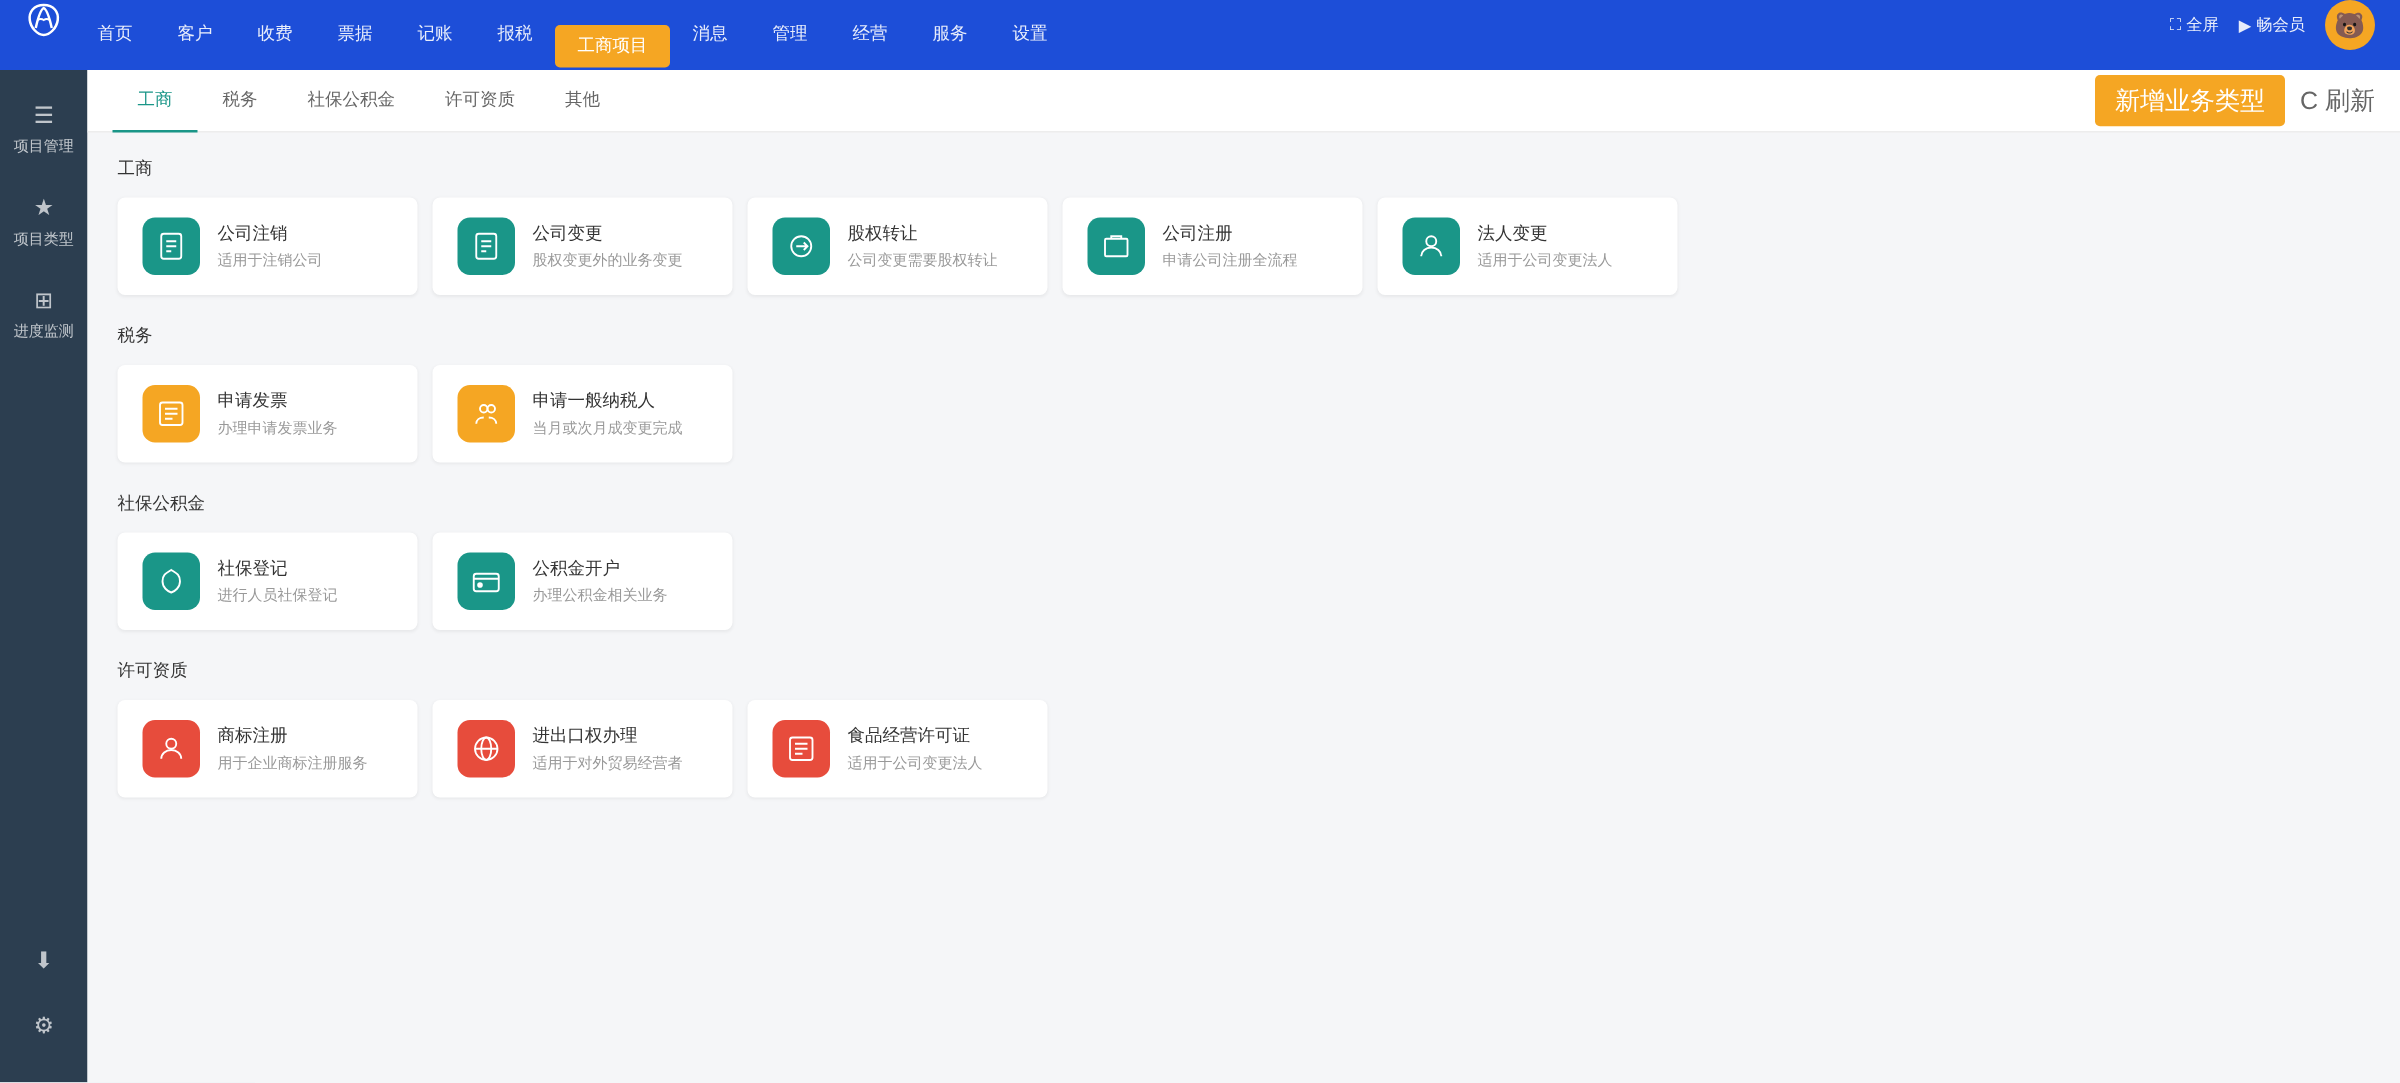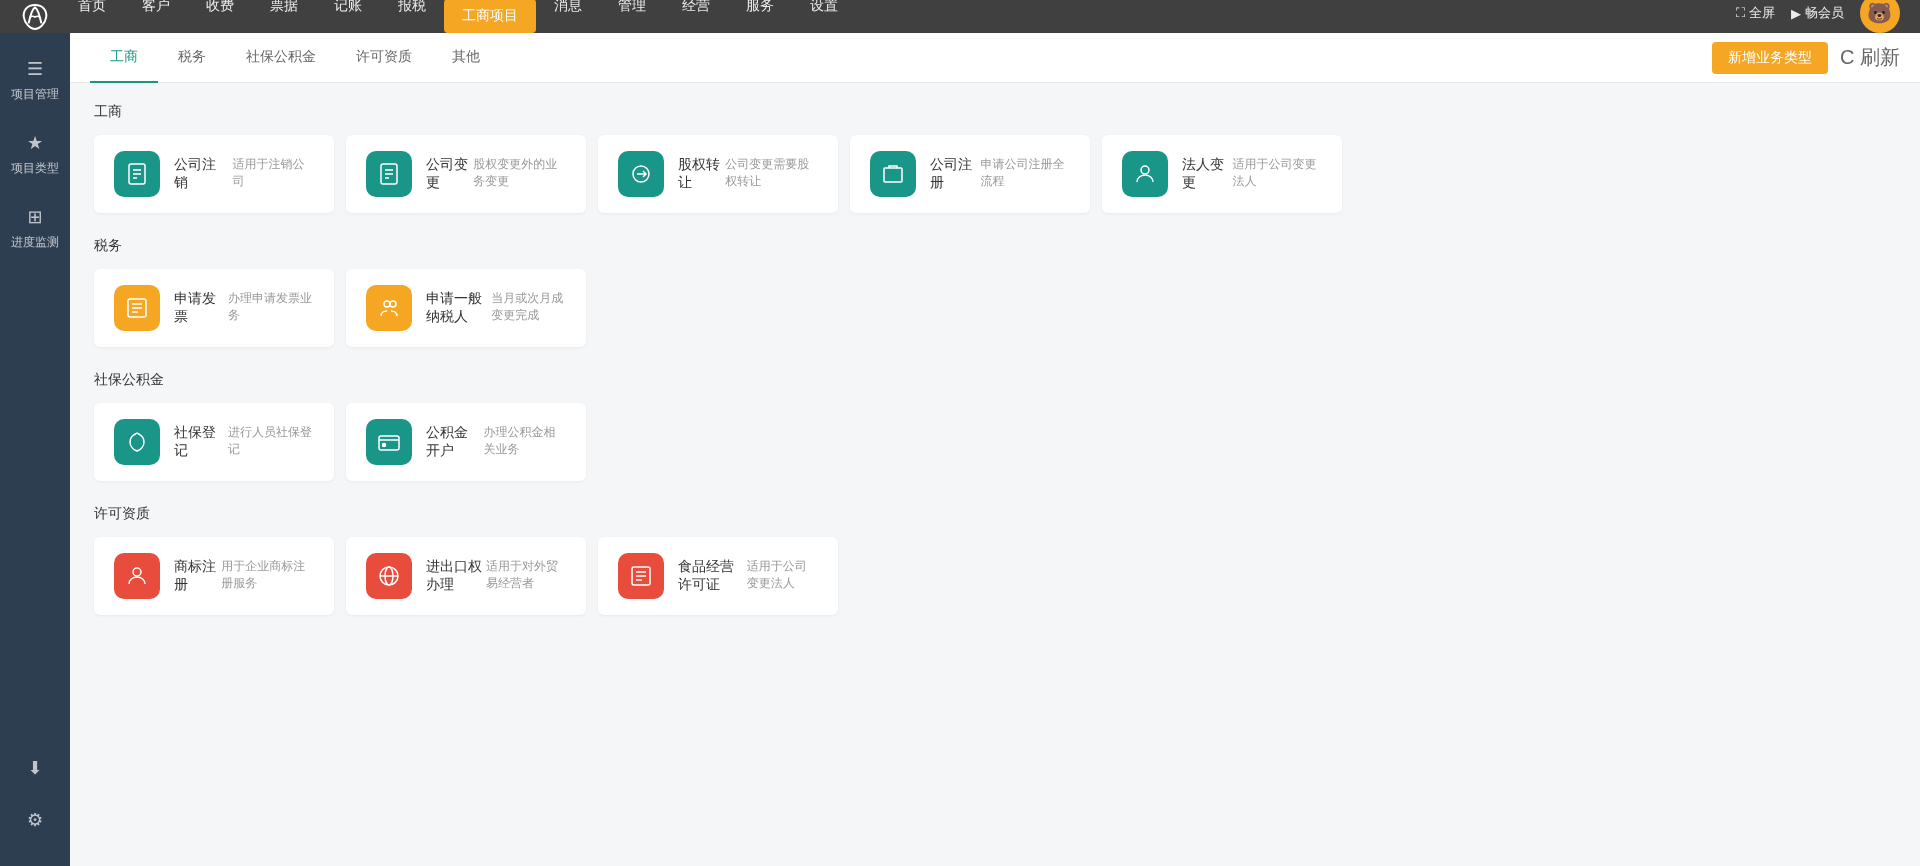--- a/index.html
+++ b/index.html
@@ -1,23 +1,23 @@
 <!DOCTYPE html>
 <html><head>
   <meta charset="utf-8">
   <style>
     * { box-sizing: border-box; margin: 0; padding: 0; }
     body { font-family: 'Microsoft YaHei', '微软雅黑', sans-serif; background: #f0f2f5; height: 866px; overflow: hidden; display: flex; flex-direction: column; }
 
     
     .top-nav {
-      background: #404040;
-      height: 33px;
-      display: flex;
-      align-items: flex-end;
+      background: #1d4ed8;
+      height: 56px;
+      display: flex;
+      align-items: flex-start;
       padding: 0 10px;
       flex-shrink: 0;
     }
     .top-nav .logo {
       width: 50px;
       display: flex;
       align-items: center;
       justify-content: center;
     }
     .logo-icon {
@@ -157,21 +157,21 @@
       display: flex;
       align-items: center;
       gap: 12px;
     }
     .btn-add-type {
       background: #f5a623;
       color: white;
       border: none;
       padding: 7px 16px;
       border-radius: 4px;
-      font-size: 14px;
+      font-size: 20px;
       cursor: pointer;
     }
     .btn-refresh {
       background: none;
       border: none;
       color: #666;
       font-size: 20px;
       cursor: pointer;
       display: flex;
       align-items: center;
@@ -219,21 +219,21 @@
       display: flex;
       align-items: center;
       justify-content: center;
       font-size: 22px;
       flex-shrink: 0;
     }
     .card-icon.teal { background: #1a9688; color: white; }
     .card-icon.orange { background: #f5a623; color: white; }
     .card-icon.red { background: #e74c3c; color: white; }
 
-    .card-info { display: flex; flex-direction: row; gap: 4px; }
+    .card-info { display: flex; flex-direction: column; gap: 4px; }
     .card-title { font-size: 14px; font-weight: 500; color: #333; }
     .card-desc { font-size: 12px; color: #999; }
 
     
     .main-content::-webkit-scrollbar { width: 6px; }
     .main-content::-webkit-scrollbar-thumb { background: #ccc; border-radius: 3px; }
   </style>
 </head>
 <body>
 

